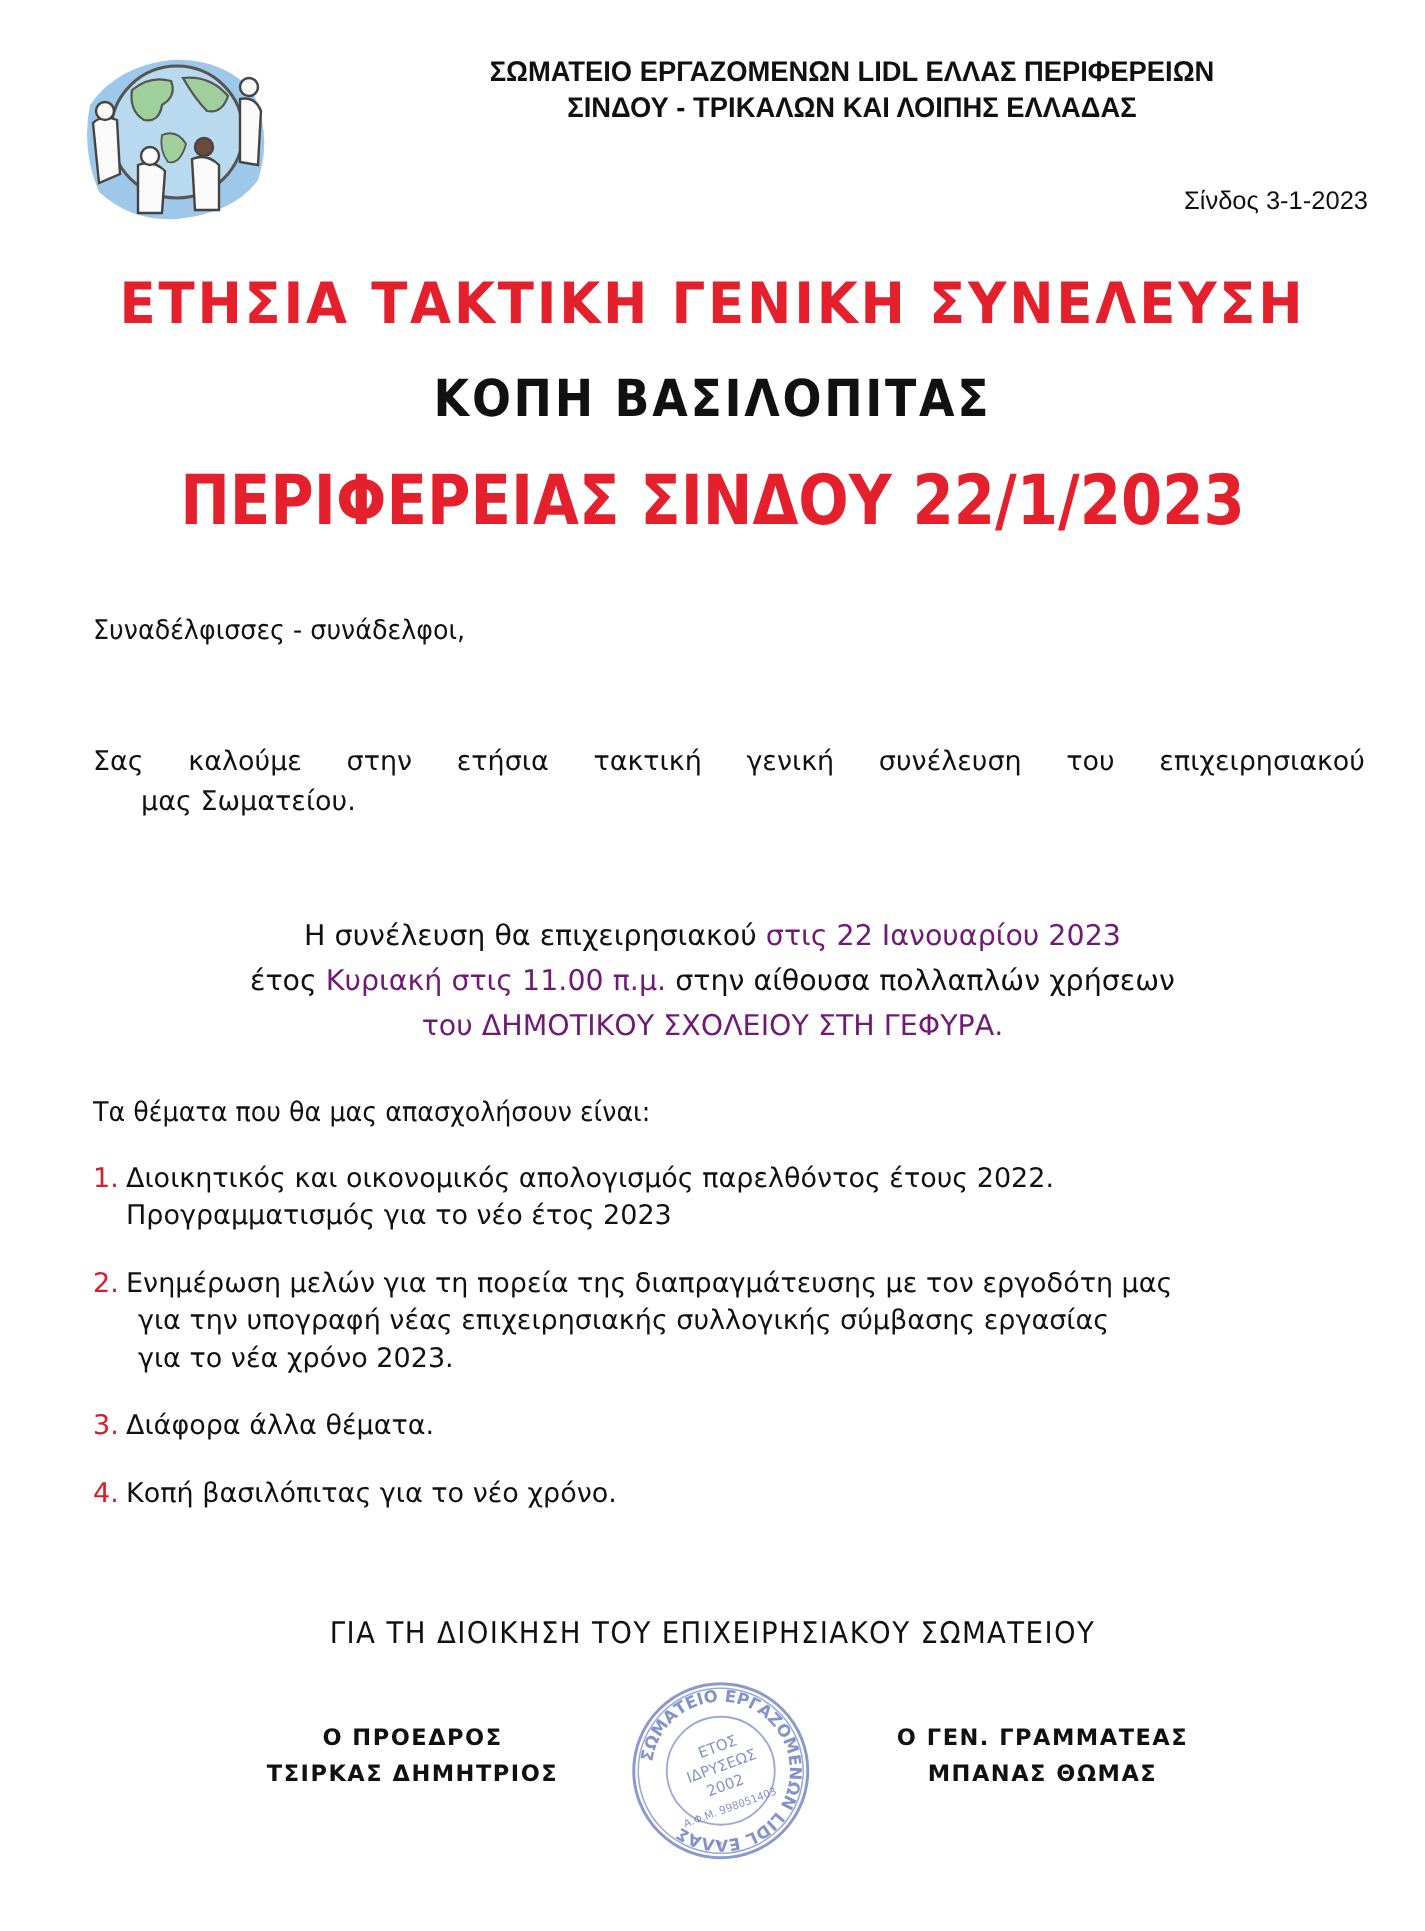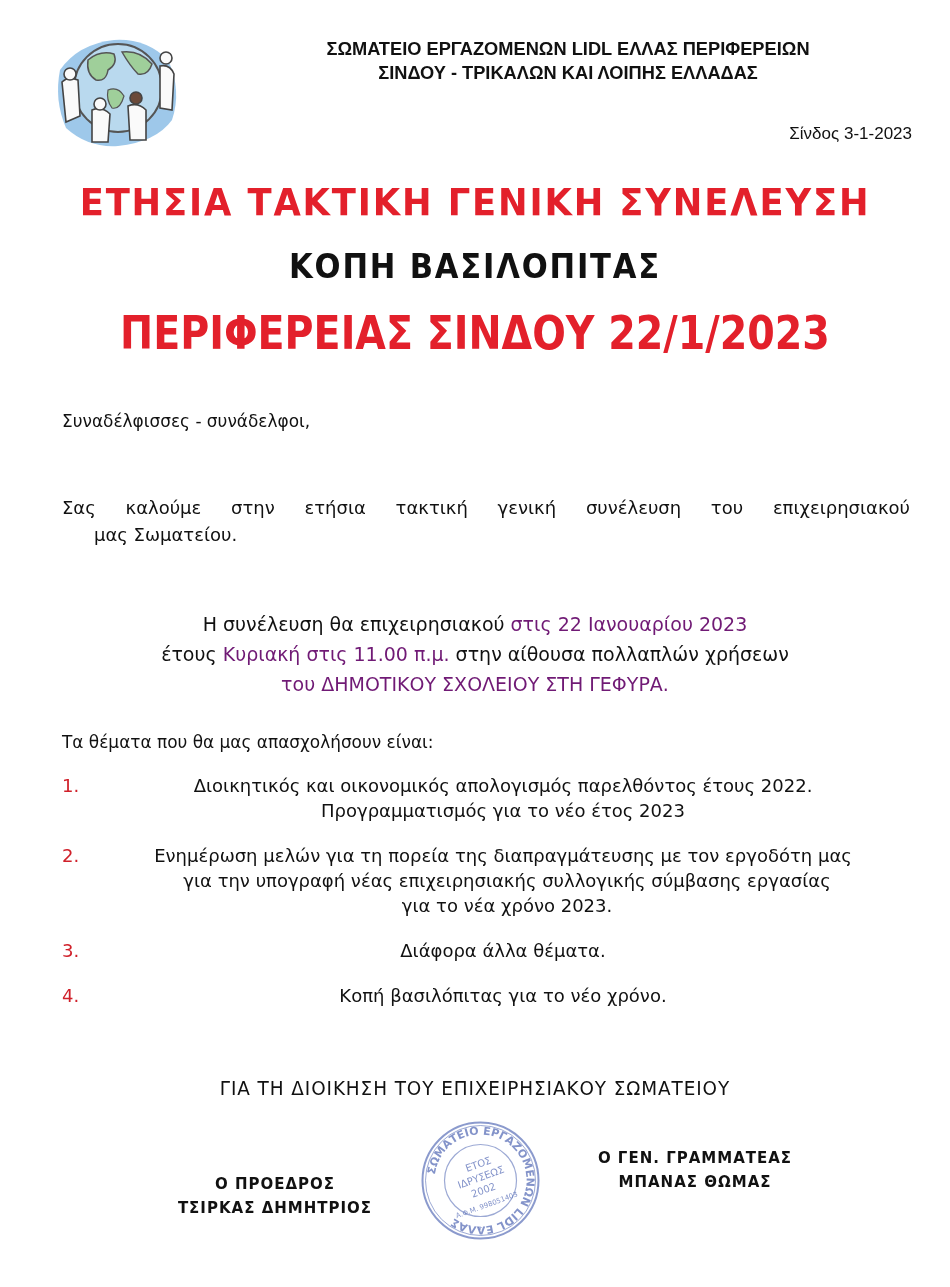--- a/index.html
+++ b/index.html
@@ -33,30 +33,30 @@
       font-family: "DejaVu Sans", sans-serif; font-size: 19px; line-height: 30px; color: #111; }
     .details .red { color: #701a75; }
     .details div { white-space: nowrap; }
 
     .topics-intro { left: 62px; top: 731px; transform: scaleX(0.94); }
 
     .agenda { position: absolute; left: 62px; top: 773px; width: 860px;
       font-family: "DejaVu Sans", sans-serif; font-size: 18px; line-height: 25px; color: #111; }
     .agenda-item { position: relative; margin-bottom: 20px; padding-left: 22px; }
     .agenda-item .num { position: absolute; left: 0; top: 0; color: #d0202a; }
-    .agenda-item .line { display: block; white-space: nowrap; text-align: center; }
+    .agenda-item .line { display: block; white-space: nowrap; }
     .agenda-item .line.indent2 { padding-left: 8px; }
 
     .signoff { position: absolute; left: 0; top: 1076px; width: 950px; text-align: center;
       font-family: "DejaVu Sans", sans-serif; font-size: 20px; color: #111; letter-spacing: 1px;
       transform: scaleX(0.92); white-space: nowrap; }
 
     .sig { position: absolute; top: 1146px; text-align: center; font-weight: bold;
       font-family: "DejaVu Sans", sans-serif; font-size: 15px; line-height: 24px; color: #111; letter-spacing: 1px; }
-    .sig-left { left: 160px; width: 230px; margin-top: 26px; }
+    .sig-left { left: 160px; width: 230px; }
     .sig-right { left: 565px; width: 260px; }
 
     .stamp { position: absolute; left: 418px; top: 1118px; width: 125px; height: 125px; }
   </style>
 </head>
 <body>
 
 <div class="logo">
   <svg width="138" height="122" viewBox="0 0 138 122">
     <path d="M12 40 Q6 70 18 98 Q40 118 70 116 Q108 112 124 90 Q134 60 120 30 Q98 8 66 10 Q30 14 12 40Z" fill="#7eb6e3" opacity="0.75"></path>
@@ -93,21 +93,21 @@
 <div class="body-text invite">
   <span class="l1">Σας καλούμε στην ετήσια τακτική γενική συνέλευση του επιχειρησιακού</span>
   <span class="l2">μας Σωματείου.</span>
 </div>
 
 <div class="details">
   <div>
     <span>Η συνέλευση θα επιχειρησιακού </span><span class="red">στις 22 Ιανουαρίου 2023</span>
   </div>
   <div>
-    <span>έτους </span><span class="red">Κυριακή στις 11.00 π.μ.</span><span> στην αίθουσα πολλαπλών χρήσεων</span>
+    <span>έτος </span><span class="red">Κυριακή στις 11.00 π.μ.</span><span> στην αίθουσα πολλαπλών χρήσεων</span>
   </div>
   <div>
     <span class="red">του ΔΗΜΟΤΙΚΟΥ ΣΧΟΛΕΙΟΥ ΣΤΗ ΓΕΦΥΡΑ.</span>
   </div>
 </div>
 
 <div class="body-text topics-intro">Τα θέματα που θα μας απασχολήσουν είναι:</div>
 
 <div class="agenda">
   <div class="agenda-item">

